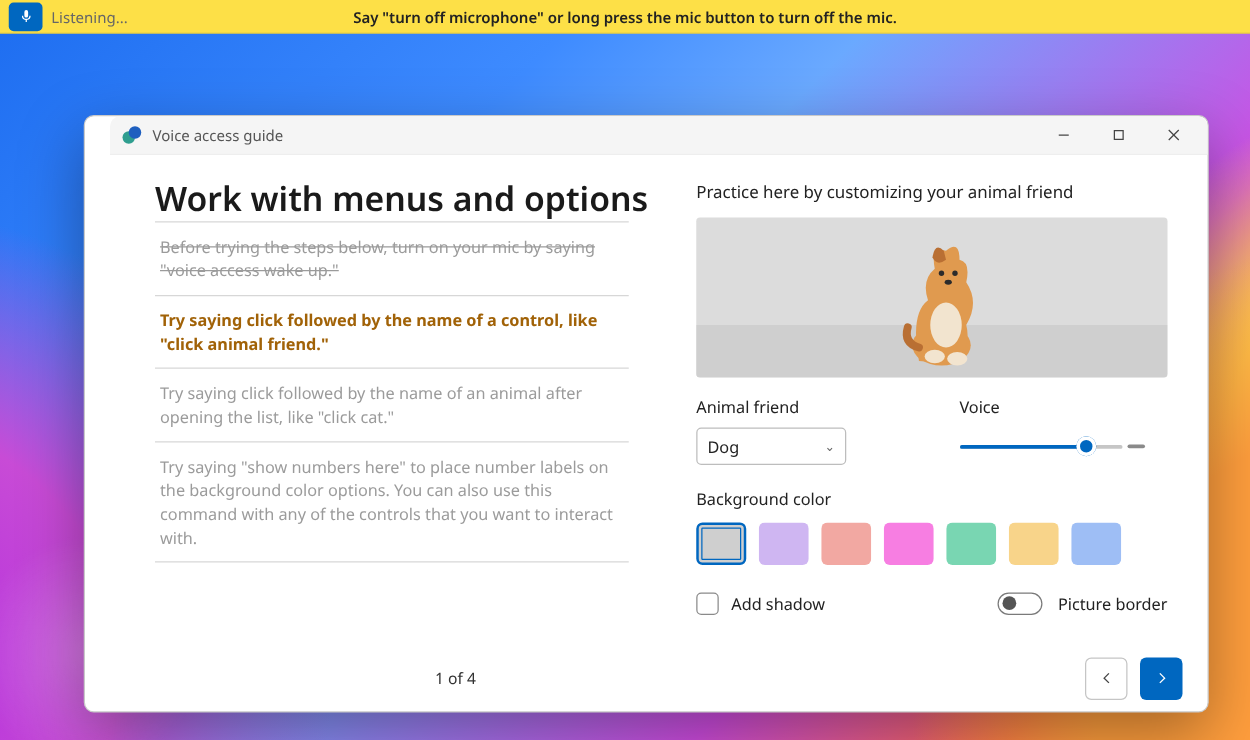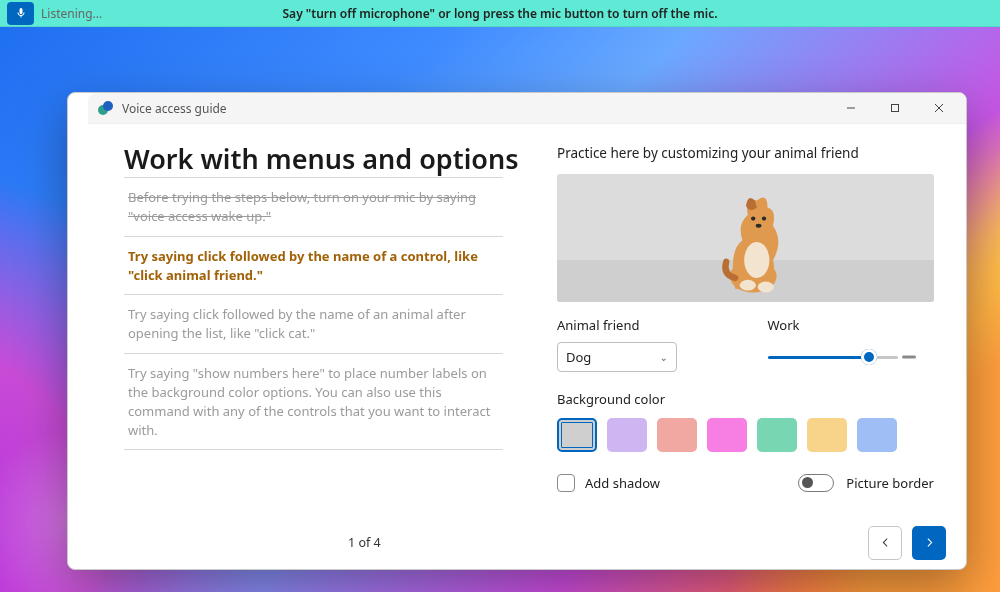--- a/index.html
+++ b/index.html
@@ -20,21 +20,21 @@
     content:""; position:absolute; width:220px; height:220px; border-radius:50%;
     background: radial-gradient(circle, rgba(255,255,255,.25), transparent 60%);
     filter: blur(2px);
   }
   .wallpaper::before { left: -40px; bottom: -40px; }
   .wallpaper::after  { right: 60px; top: 80px; background: radial-gradient(circle, rgba(255,30,30,.45), transparent 60%); }
 
   
   .topbar {
     position: absolute; top: 0; left: 0; right: 0; height: 27px;
-    background: #5eead4; display: flex; align-items: center;
+    background: #fde047; display: flex; align-items: center;
     z-index: 2; font-size: 12px; color: #3c3c3c;
     border-bottom: 1px solid rgba(0,0,0,.08);
   }
   .mic-btn {
     width: 27px; height: 23px; margin: 2px 7px;
     background: #0067c0; border-radius: 4px;
     display: flex; align-items: center; justify-content: center;
   }
   .mic-btn svg { width: 12px; height: 12px; fill: #fff; }
   .topbar .listening { color: #666; }
@@ -202,21 +202,21 @@
 
       <div class="row">
         <div class="col">
           <span class="field-label">Animal friend</span>
           <div class="select">
             <span>Dog</span>
             <span class="chev">⌄</span>
           </div>
         </div>
         <div class="col">
-          <span class="field-label">Work</span>
+          <span class="field-label">Voice</span>
           <div class="slider">
             <div class="track">
                 <div class="fill"></div>
               </div>
             <div class="thumb"></div>
             <div class="end"></div>
           </div>
         </div>
       </div>
 

